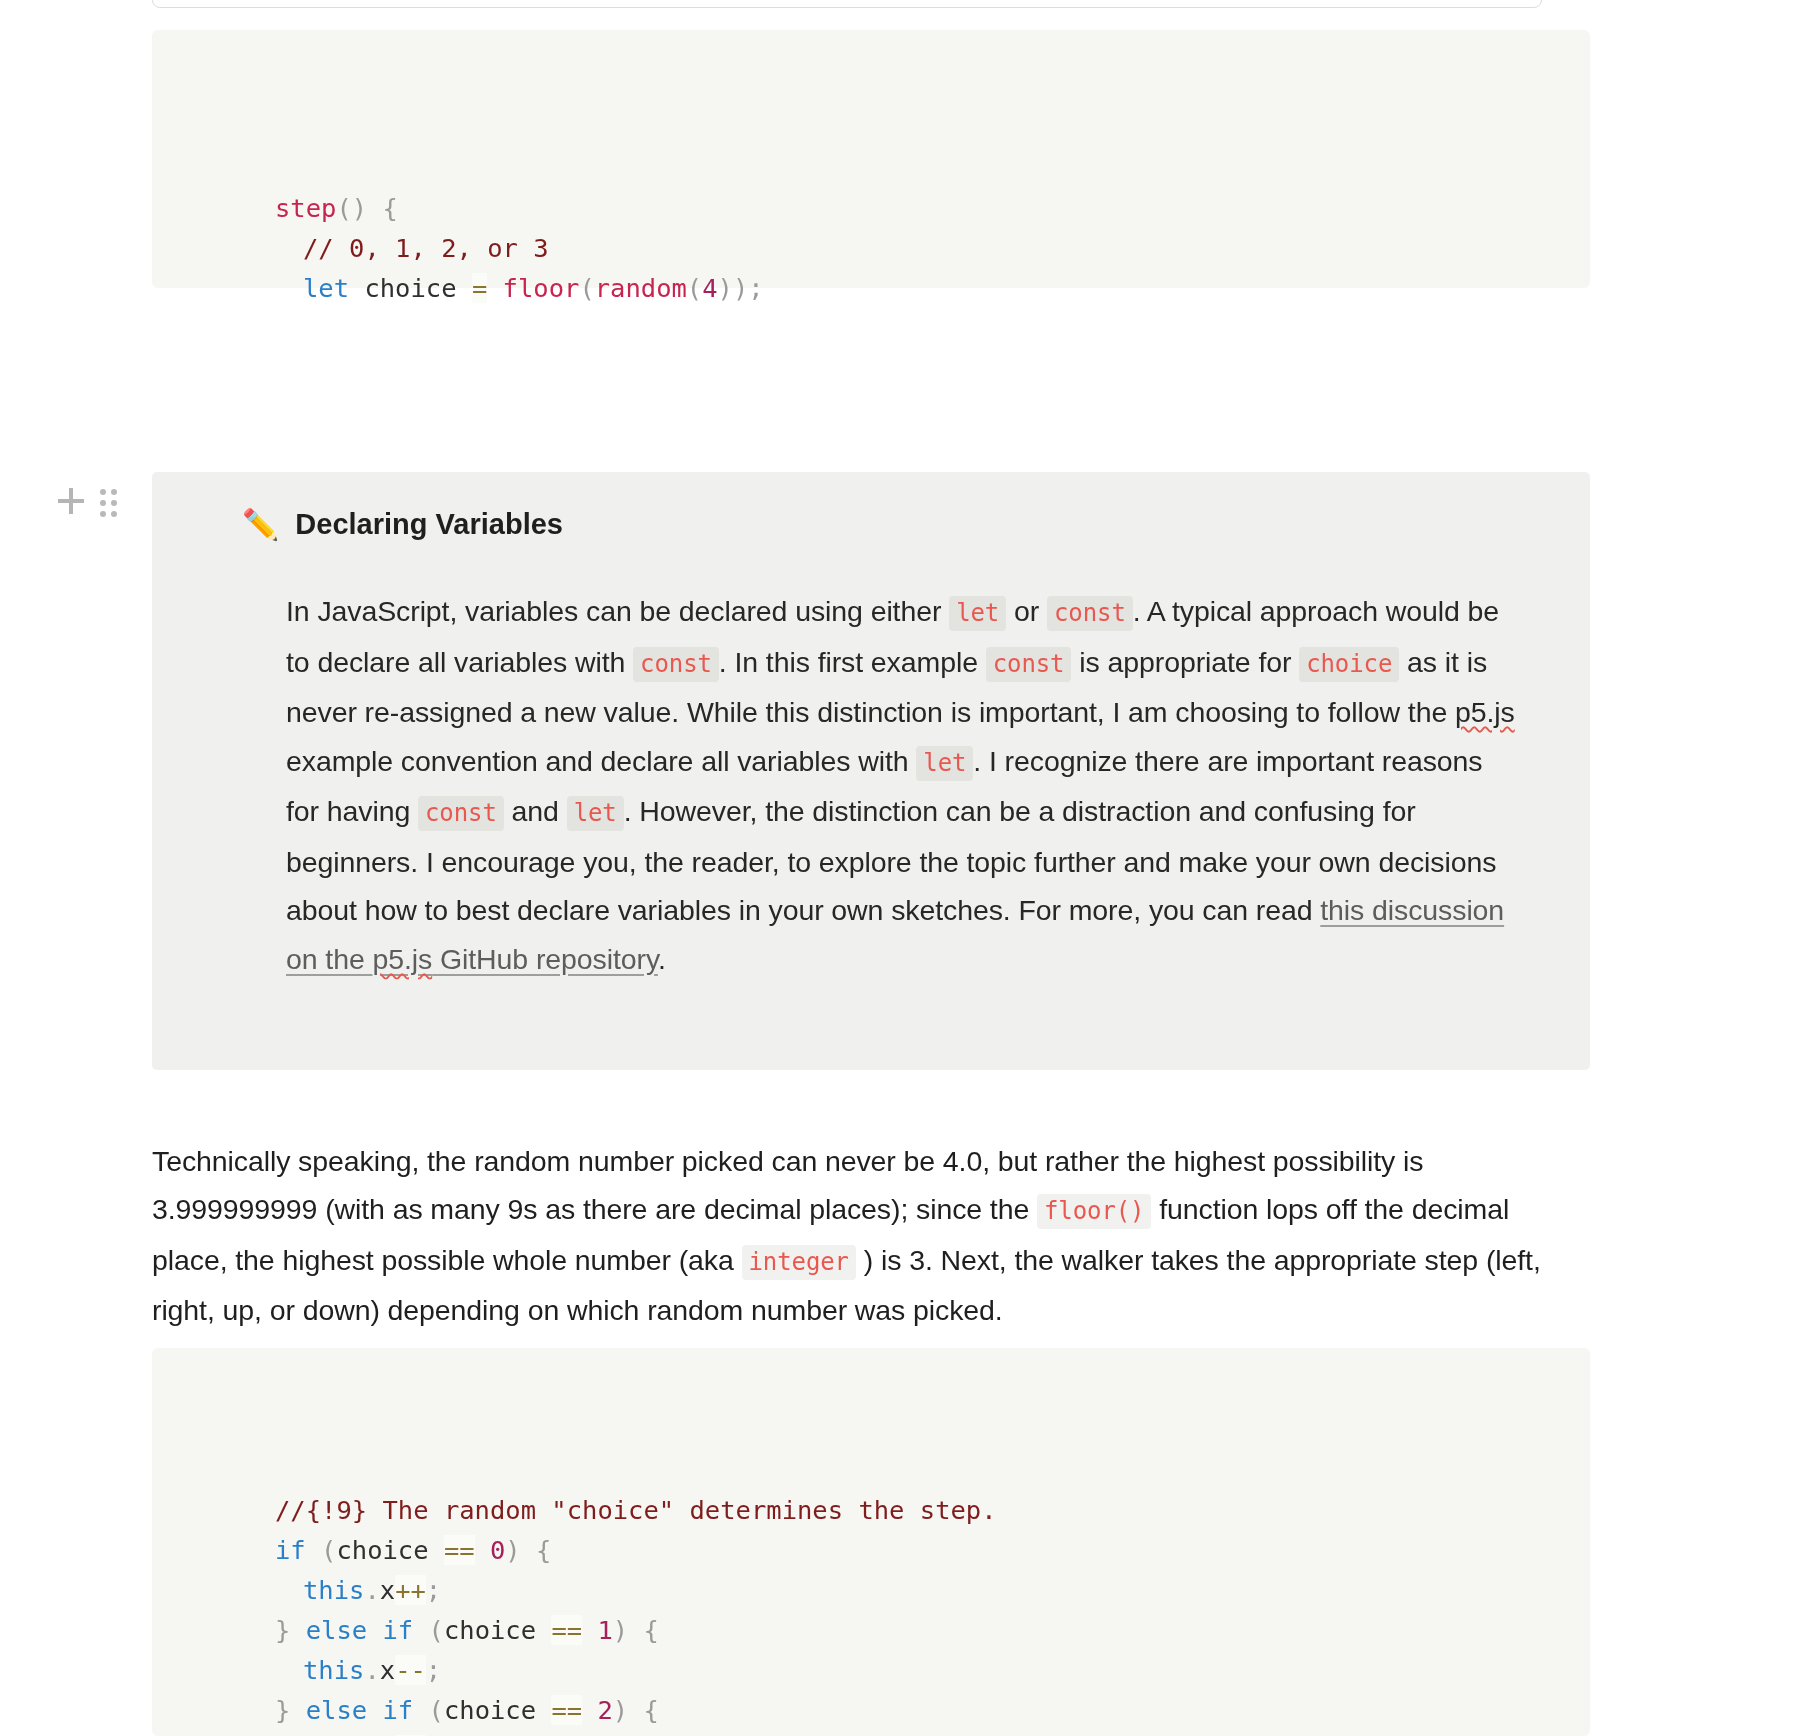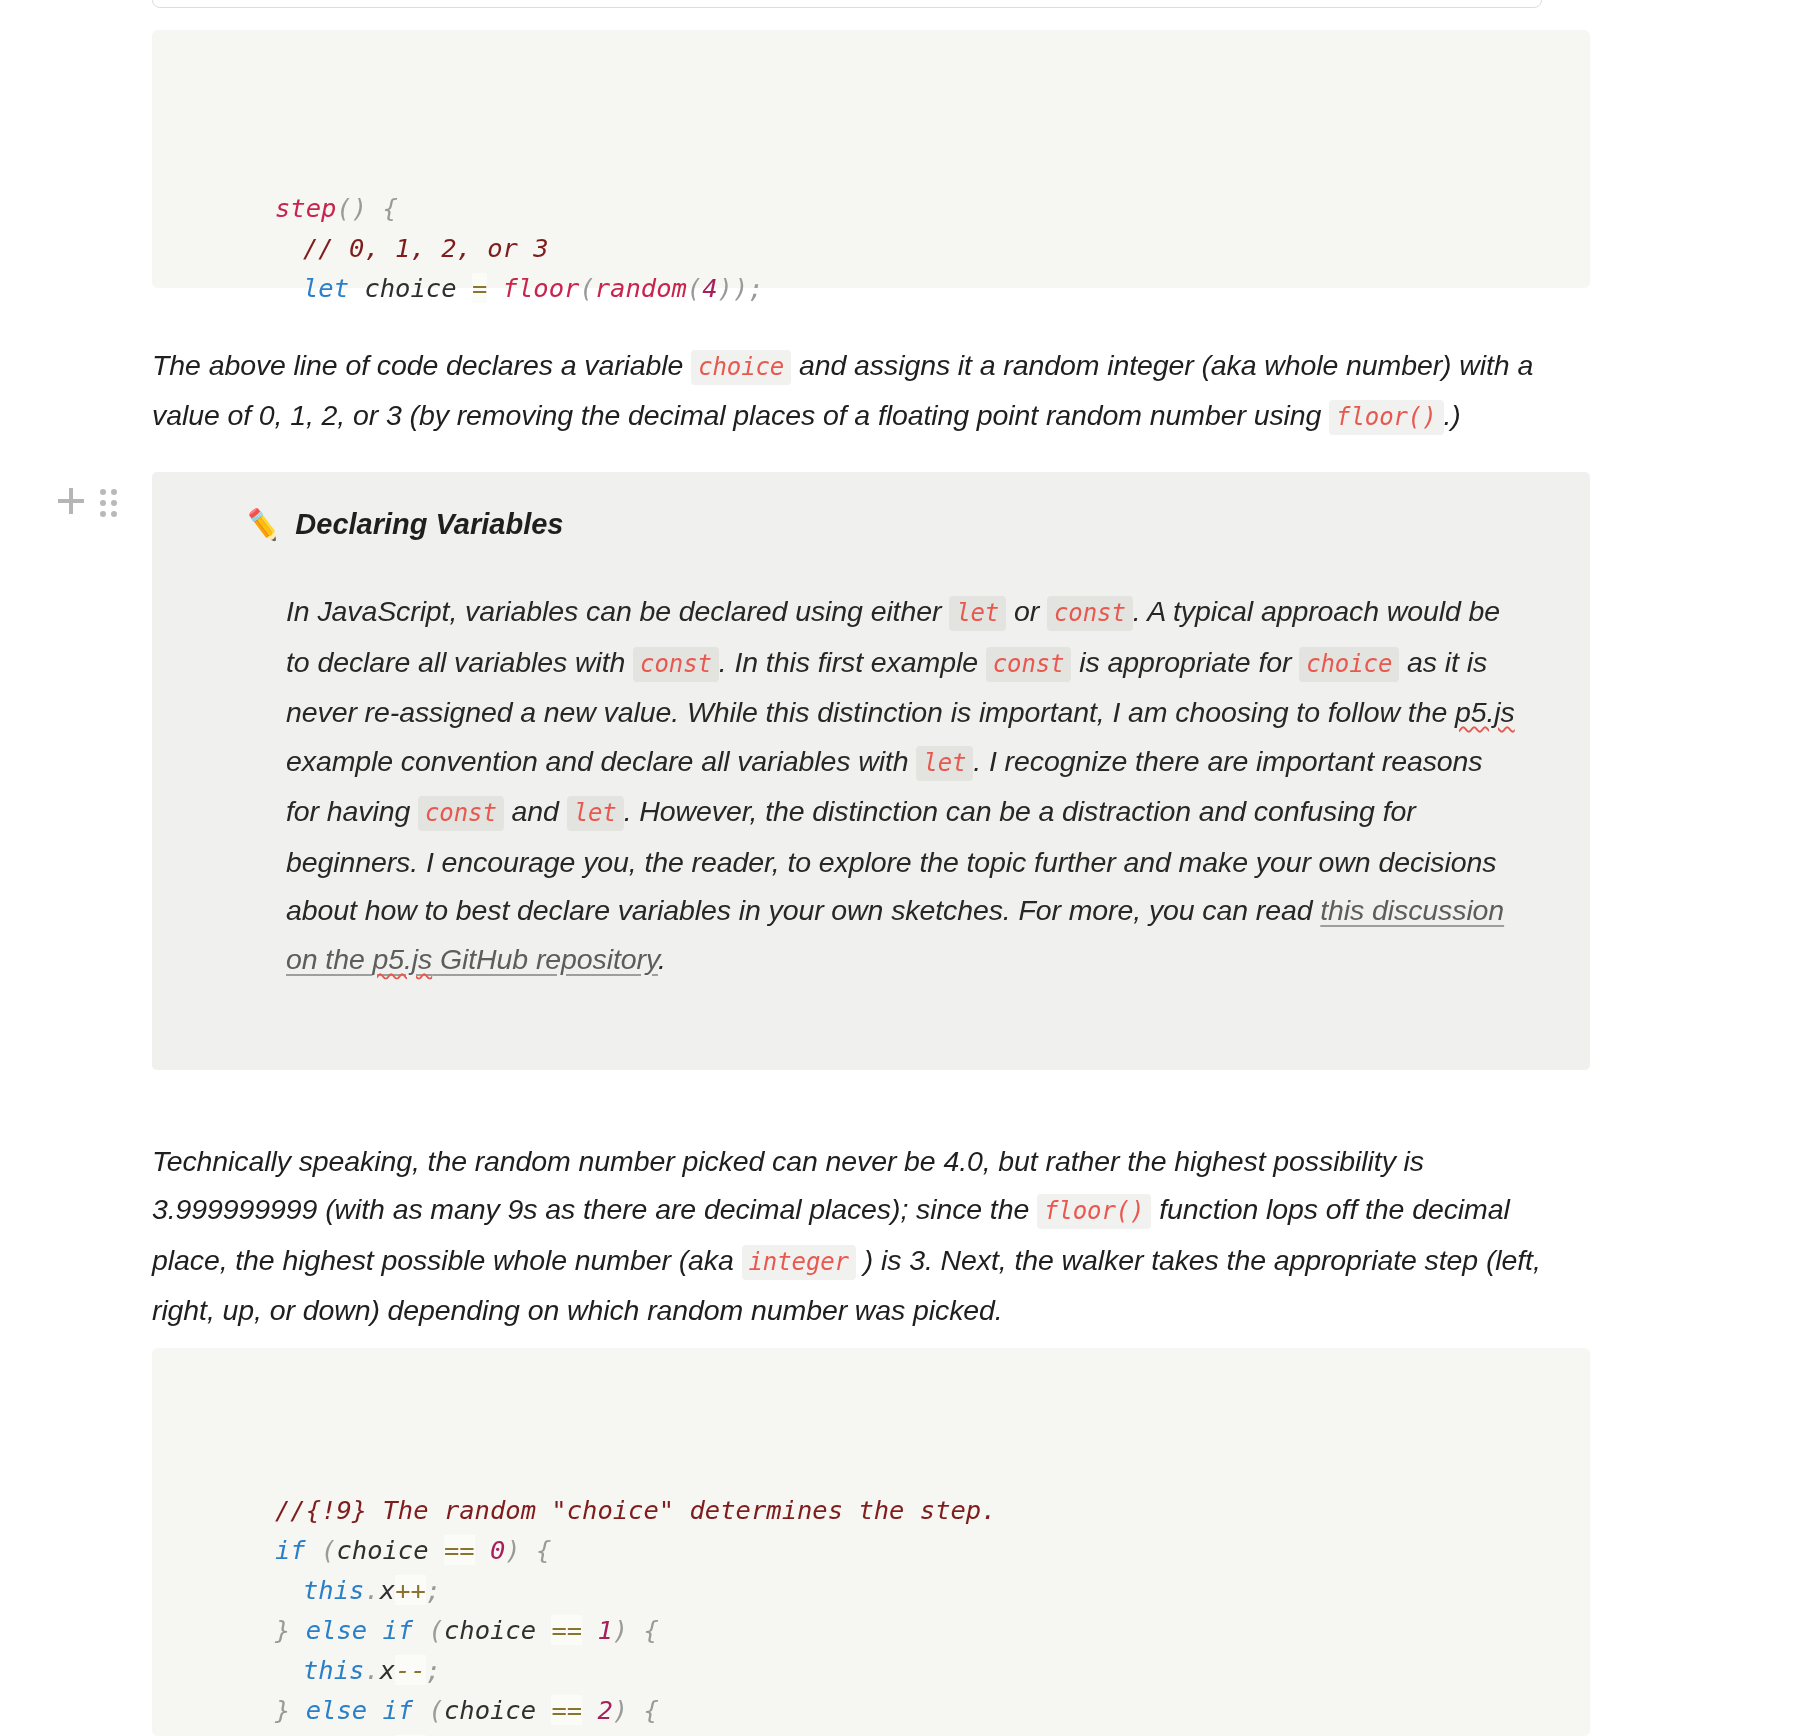--- a/index.html
+++ b/index.html
@@ -12,21 +12,20 @@
     height: 1736px;
     overflow: hidden;
     font-family: "Liberation Sans", sans-serif;
     color: #1f1f1f;
   }
 
   .page {
     position: relative;
     width: 1656px;
     height: 1736px;
-    font-style: italic;
   }
 
   
   .top-partial-box {
     position: absolute;
     left: 152px;
     top: -44px;
     width: 1390px;
     height: 52px;
     border: 1.5px solid #dcdde0;
@@ -187,21 +186,20 @@
 <body>
 
 <div class="page">
 
   <div class="top-partial-box"></div>
 
   <div class="codeblock cb-top">
     <div class="inner"><div><span class="t-fn">step</span><span class="t-punct">() {</span></div><div style="padding-left: 28px;"><span class="t-comment">// 0, 1, 2, or 3</span></div><div style="padding-left: 28px;"><span class="t-kw">let</span><span class="t-plain"> choice </span><span class="t-op">=</span><span class="t-plain"> </span><span class="t-fn">floor</span><span class="t-punct">(</span><span class="t-fn">random</span><span class="t-punct">(</span><span class="t-num">4</span><span class="t-punct">));</span></div></div>
   </div>
 
-  <p class="para para-1">The above line of code declares a variable <code class="inline">choice</code> and assigns it a random integer (aka whole number) with a value of 0, 1, 2, or 3 (by removing the decimal places of a floating point random number using <code class="inline">floor()</code>.)</p>
 
   <div class="block-handles">
     <div class="plus-icon"></div>
     <div class="drag-icon">
       <i></i>
       <i></i>
       <i></i>
       <i></i>
       <i></i>
       <i></i>

